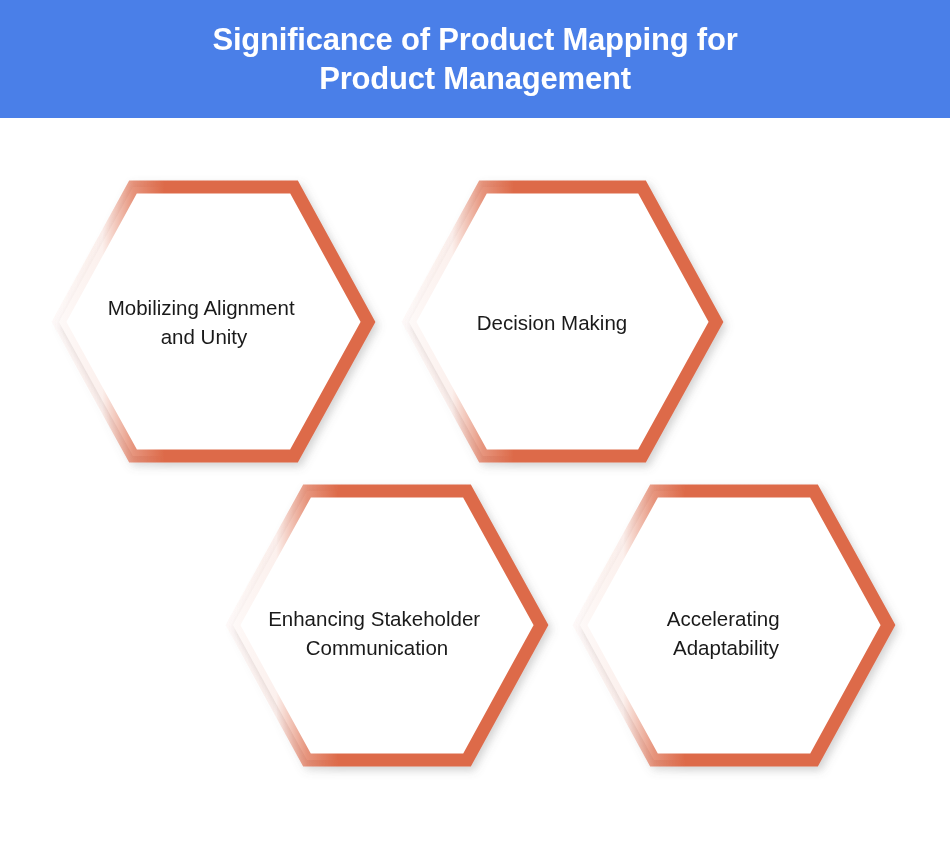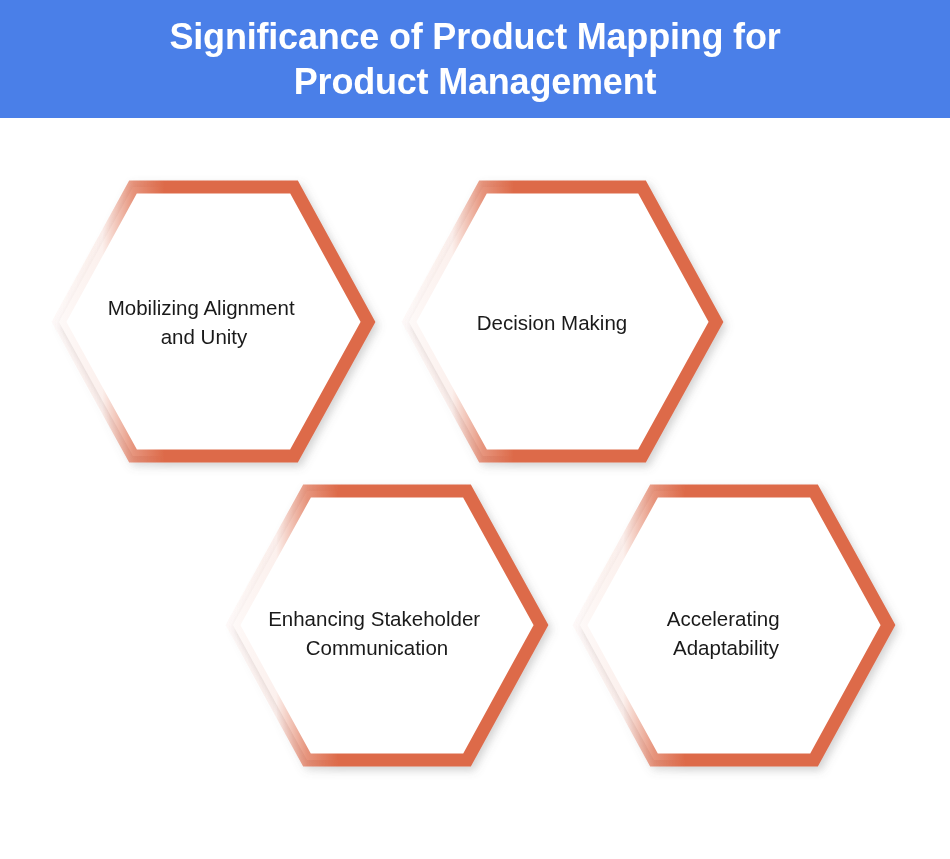--- a/index.html
+++ b/index.html
@@ -24,21 +24,21 @@
     width: 950px;
     height: 118px;
     background: #4a7fe8;
     display: flex;
     align-items: center;
     justify-content: center;
     box-sizing: border-box;
   }
   #header-title {
     color: #ffffff;
-    font-size: 36px;
+    font-size: 31px;
     font-weight: bold;
     line-height: 1.26;
     text-align: center;
     letter-spacing: -0.2px;
     width: 700px;
     white-space: pre-line;
     font-family: "Liberation Sans", sans-serif;
   }
 
   

